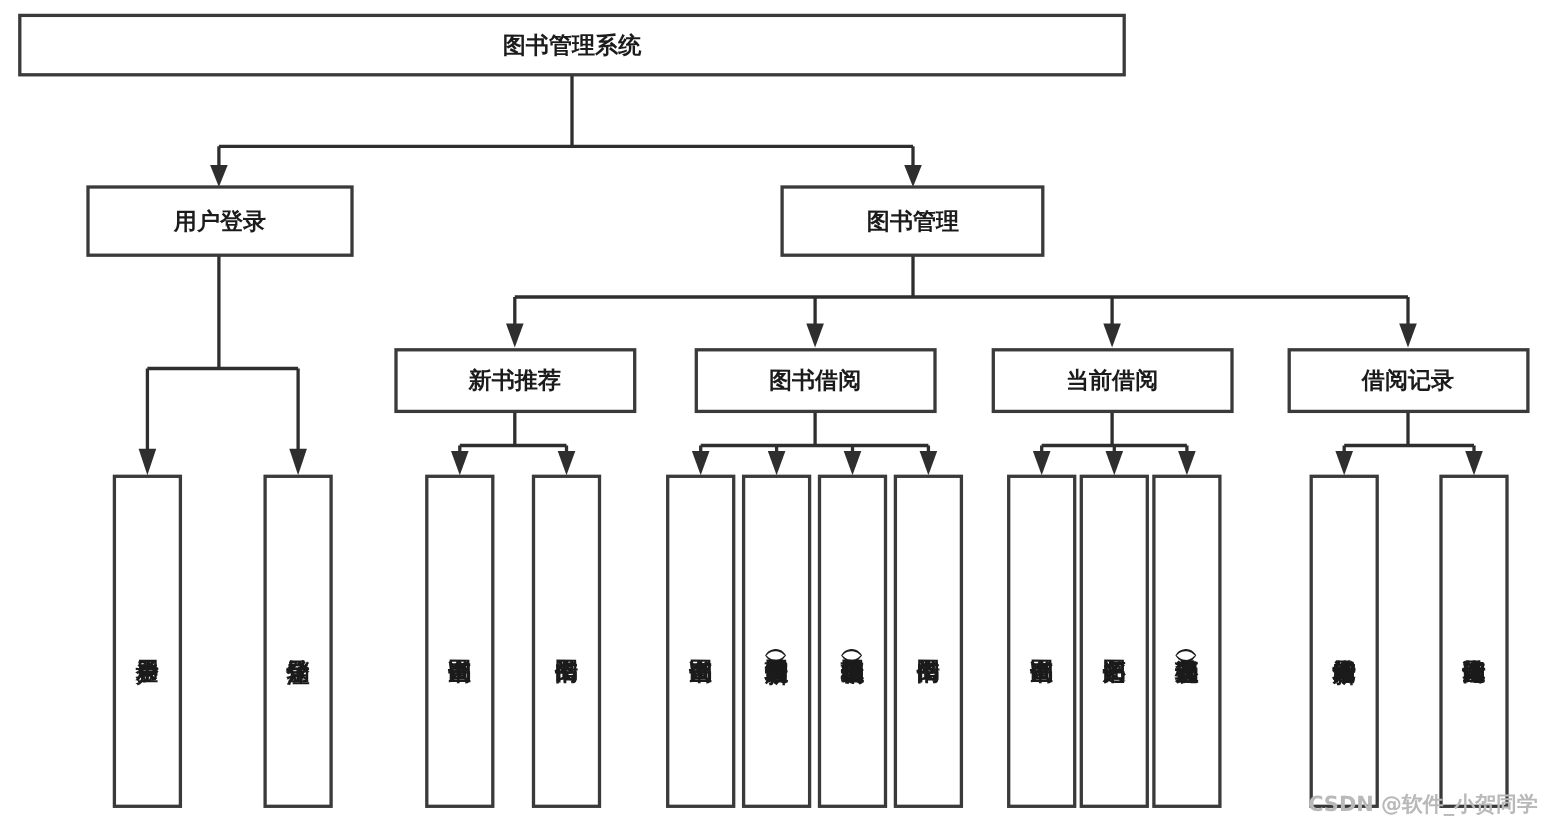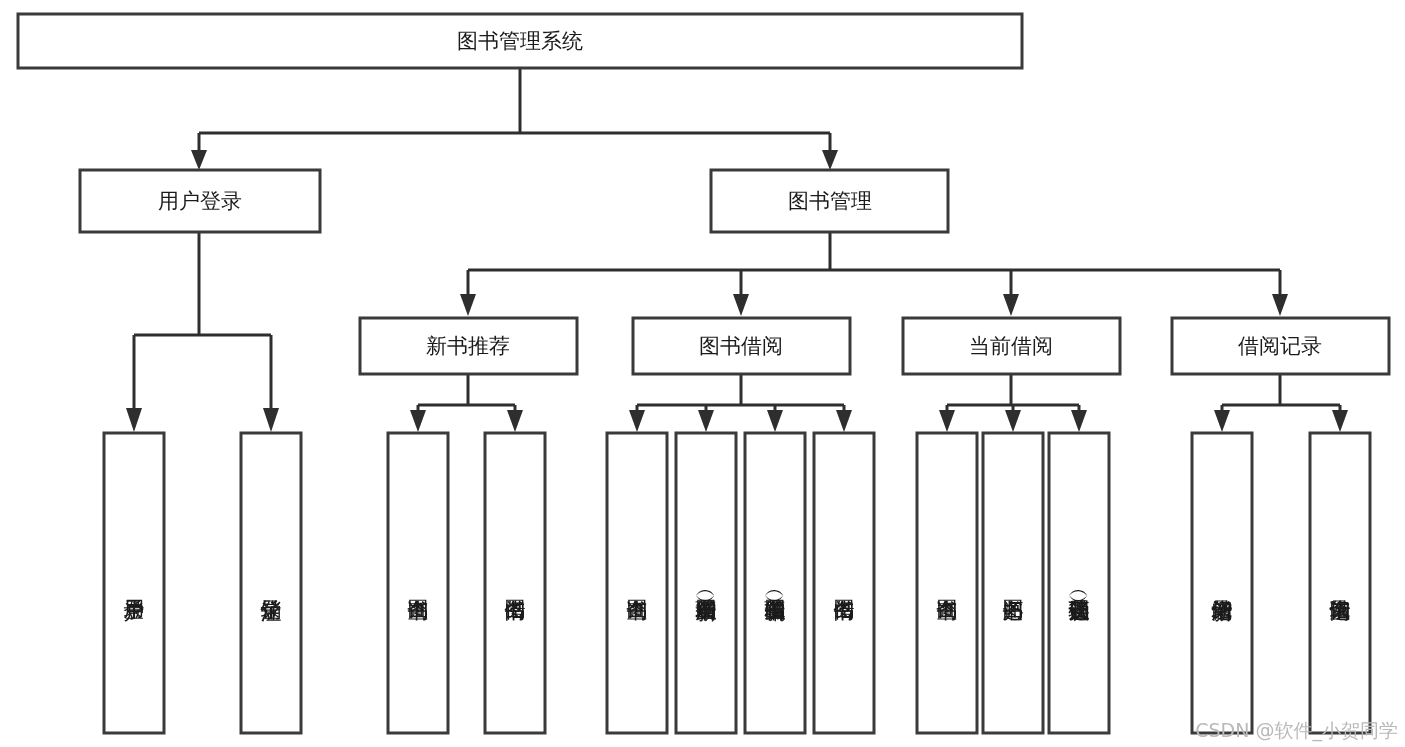--- a/index.html
+++ b/index.html
@@ -10,20 +10,21 @@
   }
   body {
     font-family: "DejaVu Sans", "Liberation Sans", sans-serif;
   }
   #diagram-root {
     position: relative;
     width: 1405px;
     height: 747px;
     background: #ffffff;
     overflow: hidden;
+    font-weight: bold;
   }
   svg.diagram-canvas {
     position: absolute;
     left: 0;
     top: 0;
     width: 1405px;
     height: 747px;
     display: block;
   }
   .node-box {

